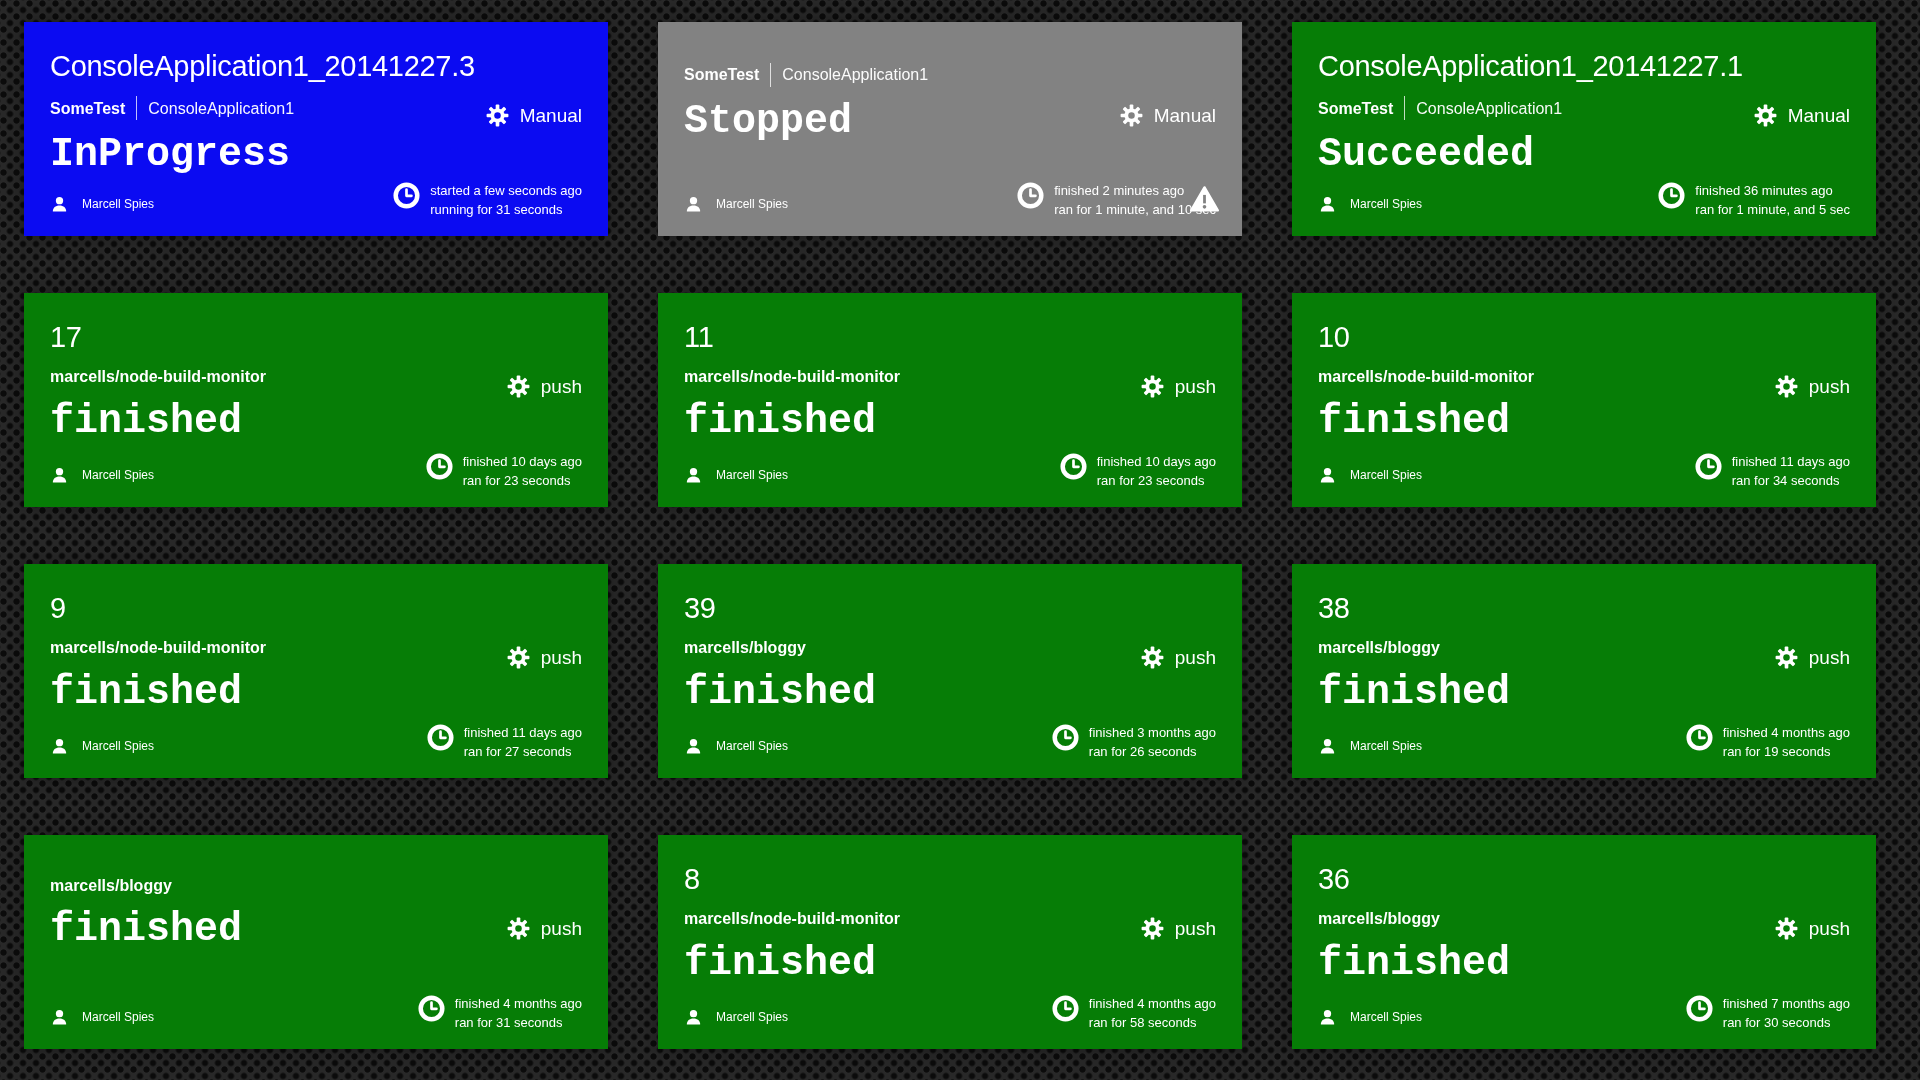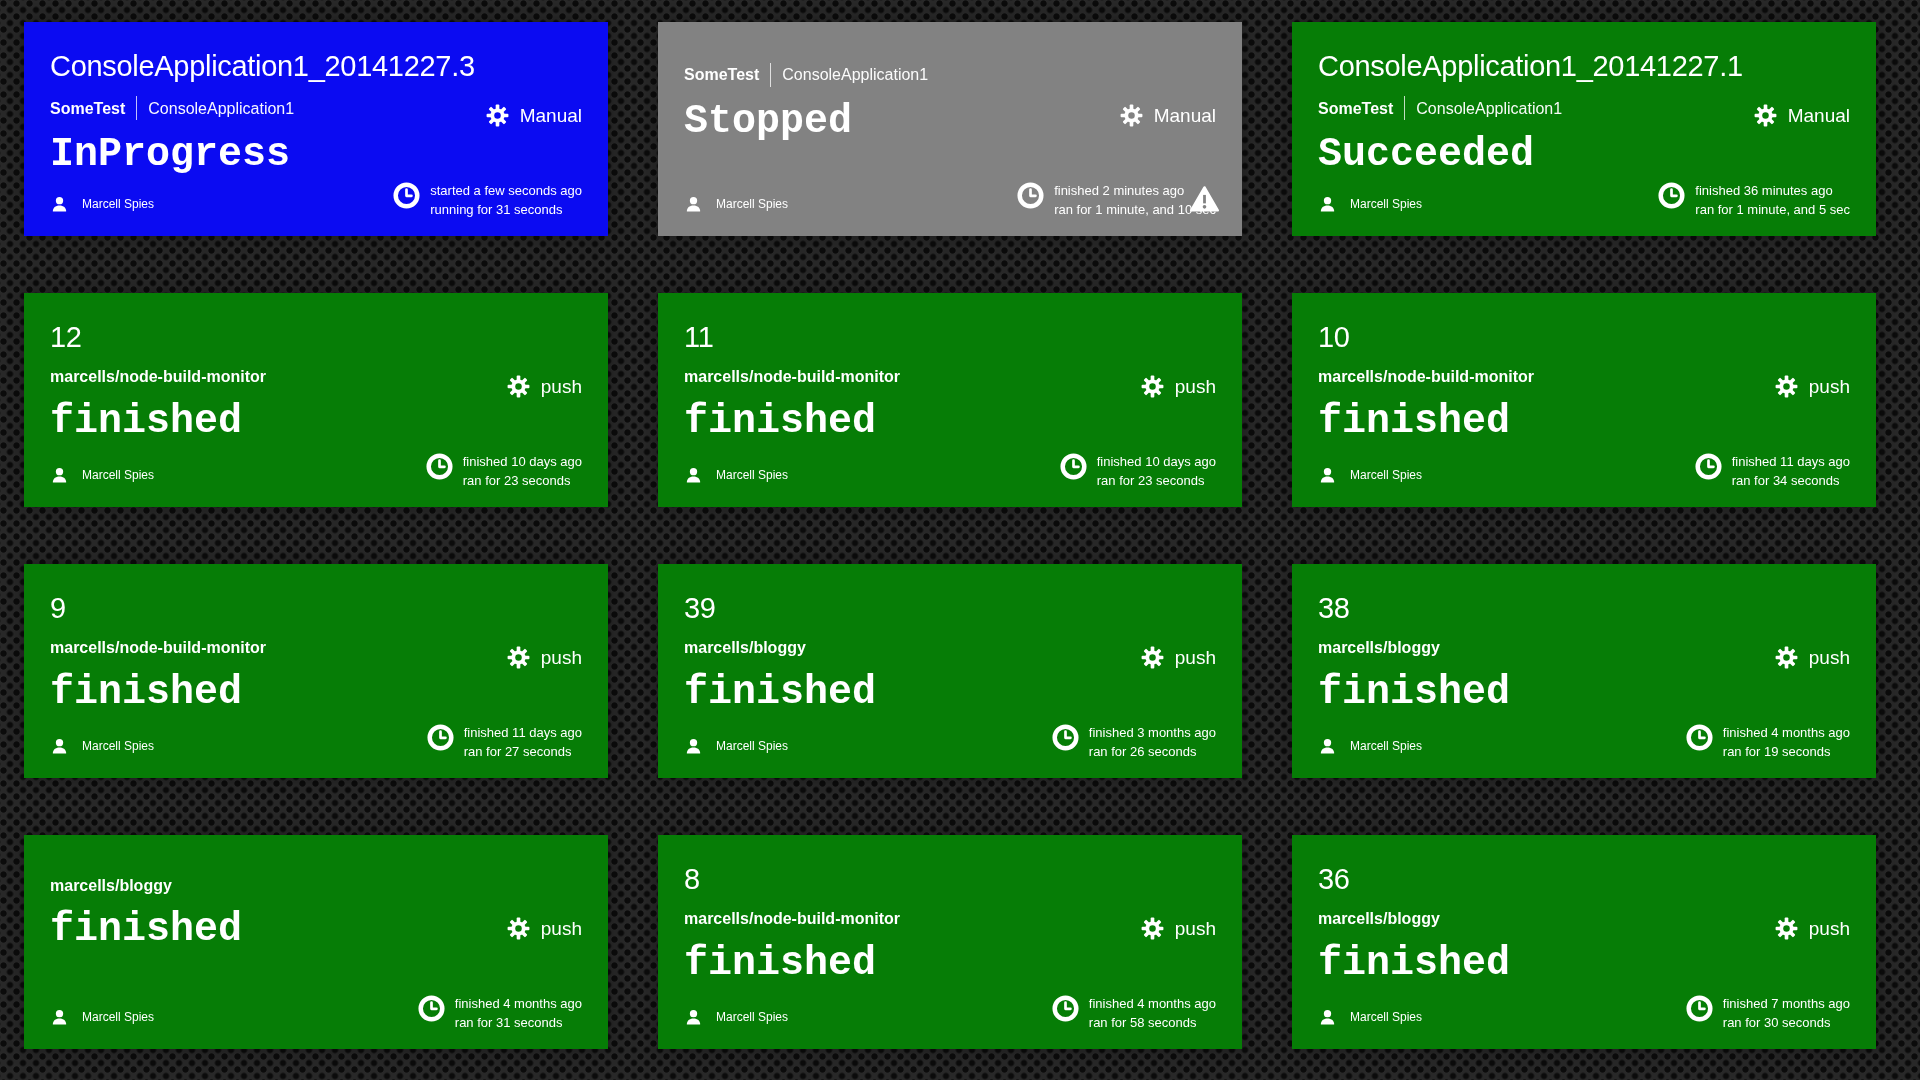--- a/index.html
+++ b/index.html
@@ -201,21 +201,21 @@
         <path d="M12 6.8 V12.3 H16.4" fill="none" stroke="#fff" stroke-width="2.4" stroke-linecap="round" stroke-linejoin="round"></path>
       </svg>
       <div class="time-lines">
         <div>finished 36 minutes ago</div>
         <div>ran for 1 minute, and 5 sec</div>
       </div>
     </div>
 
   </div>
     <div class="tile" style="--bg: #067d06;">
-    <div class="tile-title">12</div>
+    <div class="tile-title">17</div>
     <div class="tile-subtitle">
       <span class="sub-primary">marcells/node-build-monitor</span>
 
     </div>
     <div class="tile-status">finished</div>
     <div class="tile-user">
       <svg viewBox="0 0 24 24">
         <circle cx="12" cy="7.2" r="4.6" fill="#fff"></circle>
         <path d="M12 13.4c-5.2 0-8.4 2.9-8.4 7.4h16.8c0-4.5-3.2-7.4-8.4-7.4z" fill="#fff"></path>
       </svg>

